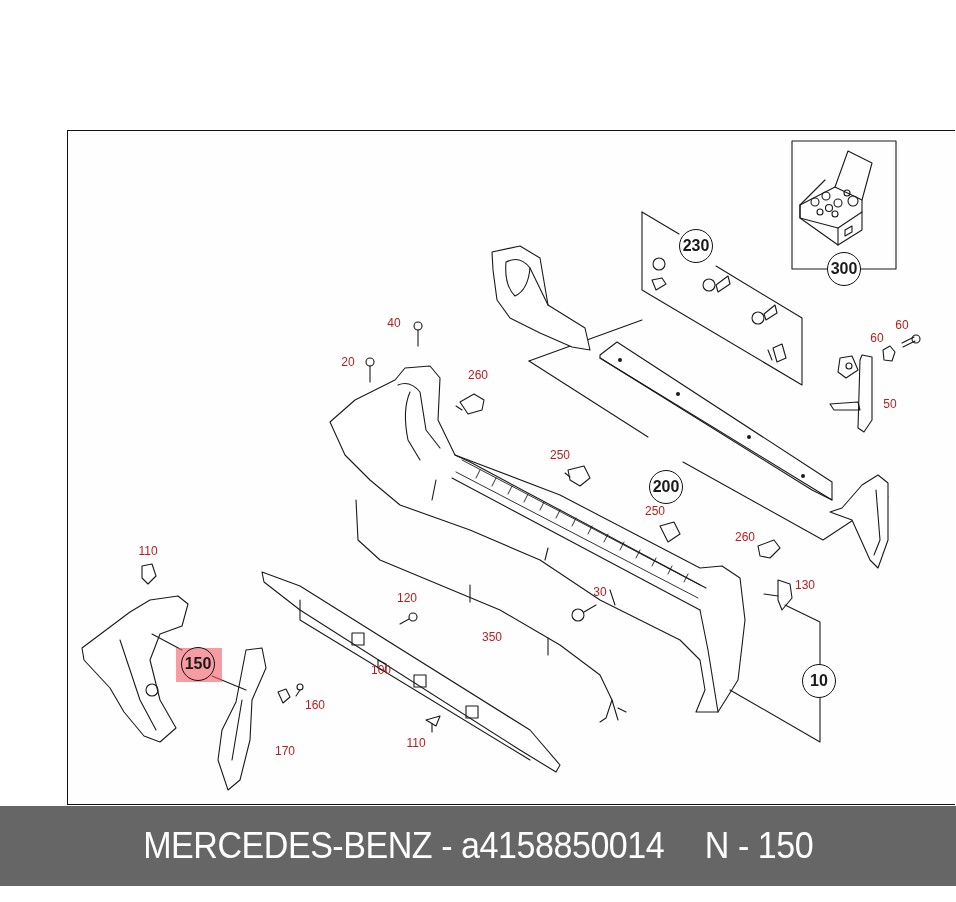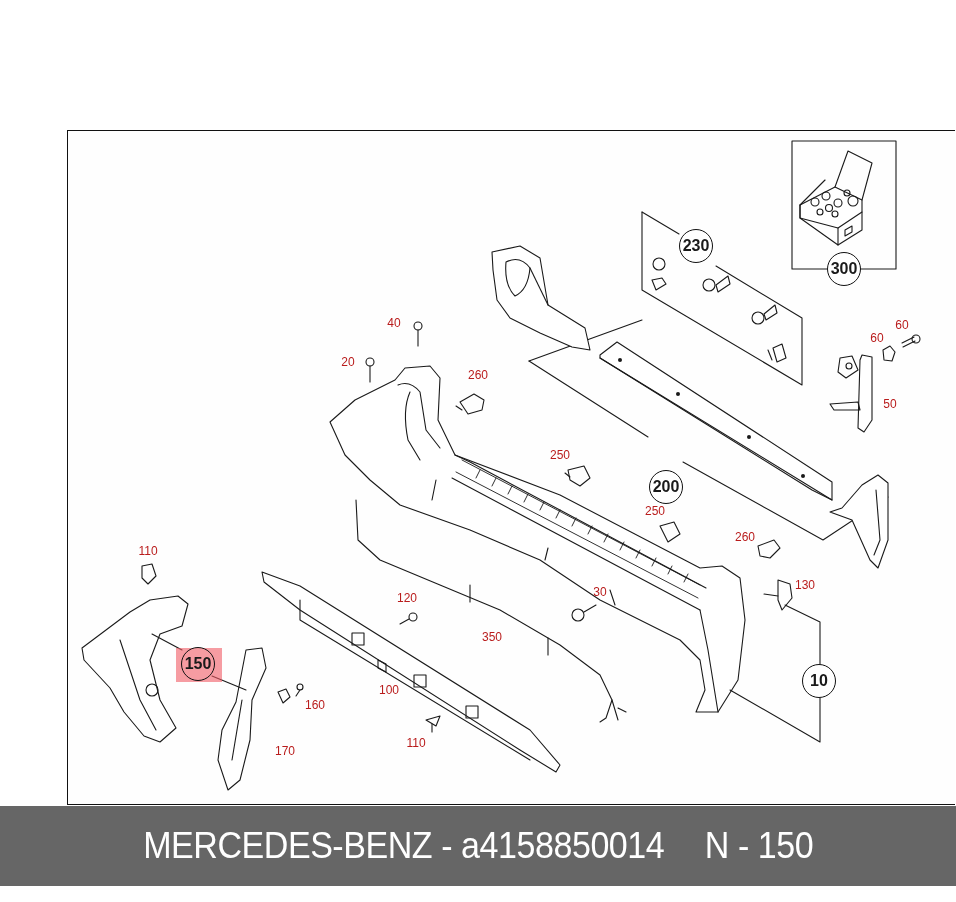--- a/index.html
+++ b/index.html
@@ -253,21 +253,21 @@
 <div class="callout-label" style="left:805px; top:585px;">130</div>
 <div class="callout-label" style="left:877px; top:338px;">60</div>
 <div class="callout-label" style="left:902px; top:325px;">60</div>
 <div class="callout-label" style="left:890px; top:404px;">50</div>
 <div class="callout-label" style="left:148px; top:551px;">110</div>
 <div class="callout-label" style="left:407px; top:598px;">120</div>
 <div class="callout-label" style="left:600px; top:592px;text-align:center;">30</div>
 <div class="callout-label" style="left:492px; top:637px;">350</div>
 <div class="callout-label" style="left:315px; top:705px;">160</div>
 <div class="callout-label" style="left:285px; top:751px;">170</div>
-<div class="callout-label" style="left:381px; top:690px;margin-left:8px;">100</div>
+<div class="callout-label" style="left:381px; top:670px;">100</div>
 <div class="callout-label" style="left:416px; top:743px;">110</div>
 
 <div class="callout-circle" style="left:696px; top:246px;">230</div>
 <div class="callout-circle" style="left:844px; top:269px;">300</div>
 <div class="callout-circle" style="left:666px; top:451px;margin-top:36px;">200</div>
 <div class="callout-circle" style="left:819px; top:681px;">10</div>
 <div class="callout-circle highlight" style="left:198px; top:664px;">150</div>
 
 <div id="footer-bar">
   <div id="footer-text"><span>MERCEDES-BENZ</span><span> - </span><span>a4158850014</span><span class="footer-gap"></span><span>N</span><span> - </span><span>150</span></div>

